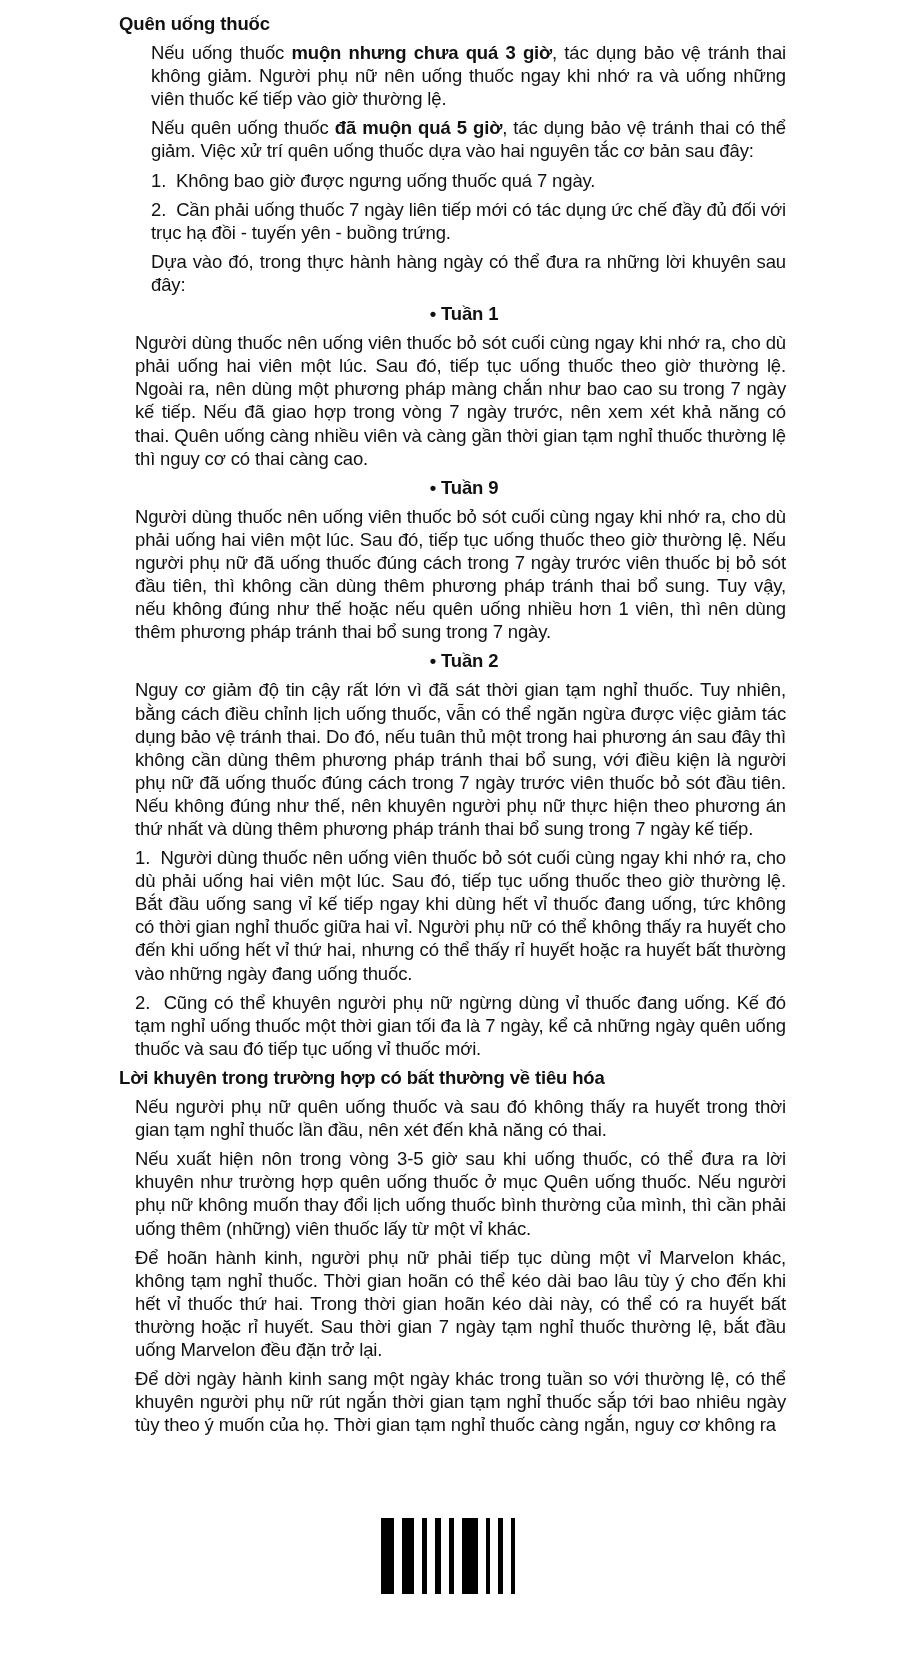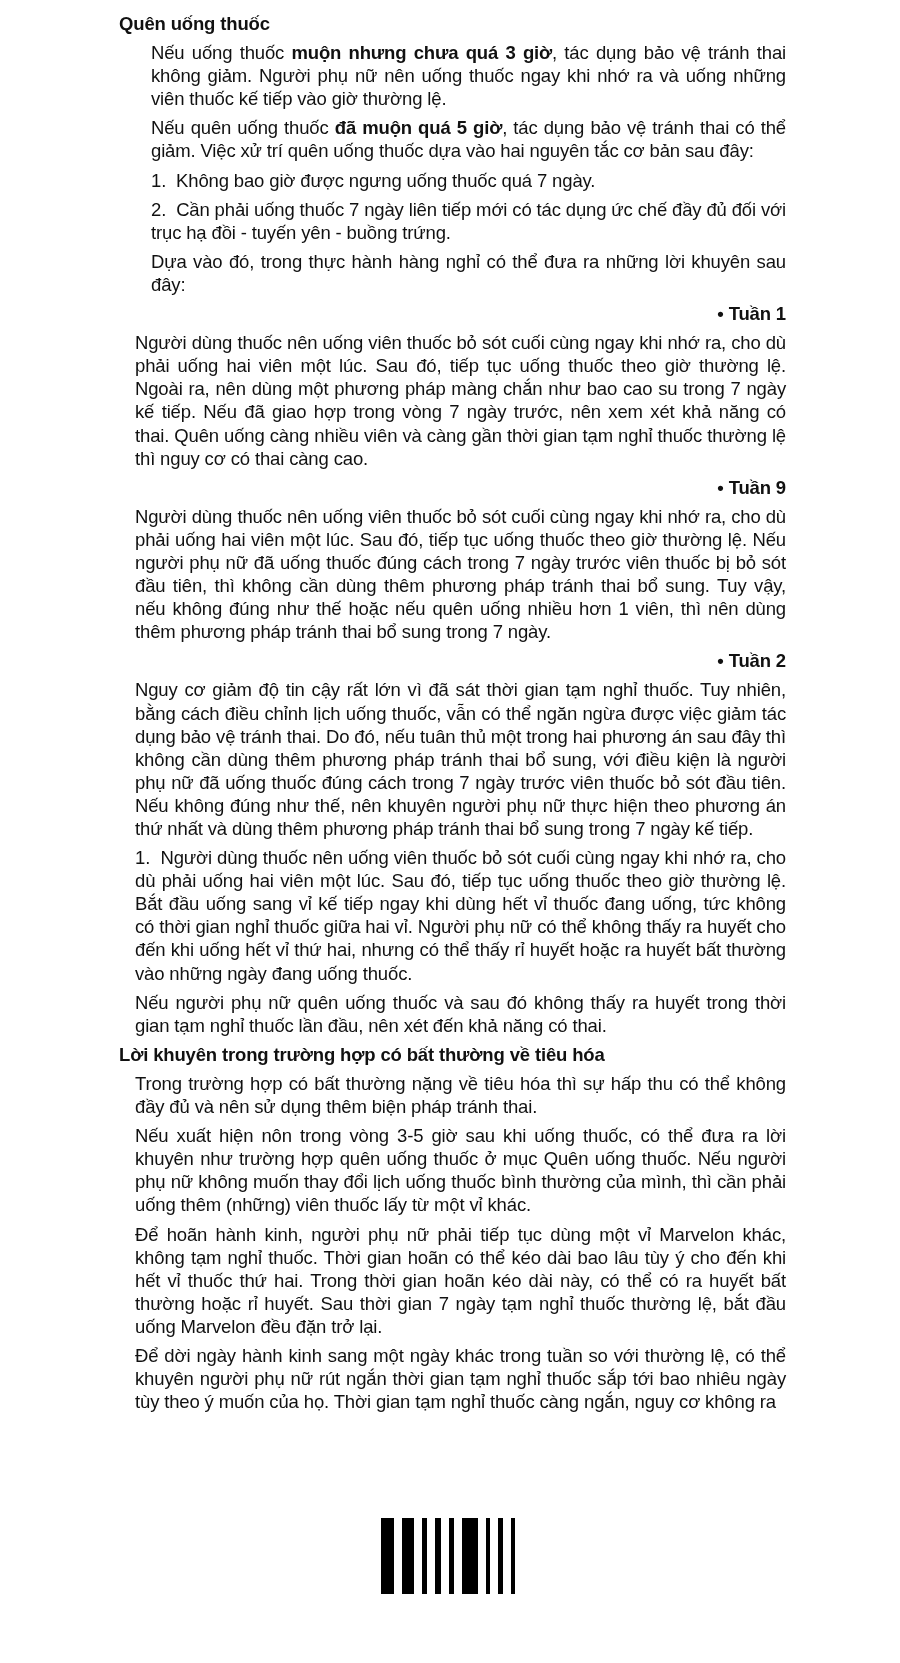--- a/index.html
+++ b/index.html
@@ -28,21 +28,21 @@
   .blk { margin: 6px; }
   .h {
     font-weight: bold;
     text-align: left;
   }
   .p-ind  { padding-left: 32px; }
   .p-week { padding-left: 16px; }
   .p-bullet {
     padding-left: 23px;
     font-weight: bold;
-    text-align: right;
+    text-align: center;
   }
   .p-bullet::before { content: "\2022\00a0"; }
   b { font-weight: bold; }
   .barcode {
     position: absolute;
     left: 381px;
     top: 1518px;
     height: 76px;
     display: flex;
     align-items: stretch;
@@ -55,31 +55,31 @@
 </style>
 </head>
 <body style="color: rgb(17, 17, 17); background: rgb(255, 255, 255);">
 
 <div class="doc">
     <div class="blk h">Quên uống thuốc</div>
     <div class="blk p-ind">Nếu uống thuốc <b>muộn nhưng chưa quá 3 giờ</b>, tác dụng bảo vệ tránh thai không giảm. Người phụ nữ nên uống thuốc ngay khi nhớ ra và uống những viên thuốc kế tiếp vào giờ thường lệ.</div>
     <div class="blk p-ind">Nếu quên uống thuốc <b>đã muộn quá 5 giờ</b>, tác dụng bảo vệ tránh thai có thể giảm. Việc xử trí quên uống thuốc dựa vào hai nguyên tắc cơ bản sau đây:</div>
     <div class="blk p-ind">1.&nbsp; Không bao giờ được ngưng uống thuốc quá 7 ngày.</div>
     <div class="blk p-ind">2.&nbsp; Cần phải uống thuốc 7 ngày liên tiếp mới có tác dụng ức chế đầy đủ đối với trục hạ đồi - tuyến yên - buồng trứng.</div>
-    <div class="blk p-ind">Dựa vào đó, trong thực hành hàng nghỉ có thể đưa ra những lời khuyên sau đây:</div>
+    <div class="blk p-ind">Dựa vào đó, trong thực hành hàng ngày có thể đưa ra những lời khuyên sau đây:</div>
     <div class="blk p-bullet">Tuần 1</div>
     <div class="blk p-week">Người dùng thuốc nên uống viên thuốc bỏ sót cuối cùng ngay khi nhớ ra, cho dù phải uống hai viên một lúc. Sau đó, tiếp tục uống thuốc theo giờ thường lệ. Ngoài ra, nên dùng một phương pháp màng chắn như bao cao su trong 7 ngày kế tiếp. Nếu đã giao hợp trong vòng 7 ngày trước, nên xem xét khả năng có thai. Quên uống càng nhiều viên và càng gần thời gian tạm nghỉ thuốc thường lệ thì nguy cơ có thai càng cao.</div>
     <div class="blk p-bullet">Tuần 9</div>
     <div class="blk p-week">Người dùng thuốc nên uống viên thuốc bỏ sót cuối cùng ngay khi nhớ ra, cho dù phải uống hai viên một lúc. Sau đó, tiếp tục uống thuốc theo giờ thường lệ. Nếu người phụ nữ đã uống thuốc đúng cách trong 7 ngày trước viên thuốc bị bỏ sót đầu tiên, thì không cần dùng thêm phương pháp tránh thai bổ sung. Tuy vậy, nếu không đúng như thế hoặc nếu quên uống nhiều hơn 1 viên, thì nên dùng thêm phương pháp tránh thai bổ sung trong 7 ngày.</div>
     <div class="blk p-bullet">Tuần 2</div>
     <div class="blk p-week">Nguy cơ giảm độ tin cậy rất lớn vì đã sát thời gian tạm nghỉ thuốc. Tuy nhiên, bằng cách điều chỉnh lịch uống thuốc, vẫn có thể ngăn ngừa được việc giảm tác dụng bảo vệ tránh thai. Do đó, nếu tuân thủ một trong hai phương án sau đây thì không cần dùng thêm phương pháp tránh thai bổ sung, với điều kiện là người phụ nữ đã uống thuốc đúng cách trong 7 ngày trước viên thuốc bỏ sót đầu tiên. Nếu không đúng như thế, nên khuyên người phụ nữ thực hiện theo phương án thứ nhất và dùng thêm phương pháp tránh thai bổ sung trong 7 ngày kế tiếp.</div>
     <div class="blk p-week">1.&nbsp; Người dùng thuốc nên uống viên thuốc bỏ sót cuối cùng ngay khi nhớ ra, cho dù phải uống hai viên một lúc. Sau đó, tiếp tục uống thuốc theo giờ thường lệ. Bắt đầu uống sang vỉ kế tiếp ngay khi dùng hết vỉ thuốc đang uống, tức không có thời gian nghỉ thuốc giữa hai vỉ. Người phụ nữ có thể không thấy ra huyết cho đến khi uống hết vỉ thứ hai, nhưng có thể thấy rỉ huyết hoặc ra huyết bất thường vào những ngày đang uống thuốc.</div>
+    <div class="blk p-week">2.&nbsp; Cũng có thể khuyên người phụ nữ ngừng dùng vỉ thuốc đang uống. Kế đó tạm nghỉ uống thuốc một thời gian tối đa là 7 ngày, kể cả những ngày quên uống thuốc và sau đó tiếp tục uống vỉ thuốc mới.</div>
+    <div class="blk h">Lời khuyên trong trường hợp có bất thường về tiêu hóa</div>
     <div class="blk p-week">Nếu người phụ nữ quên uống thuốc và sau đó không thấy ra huyết trong thời gian tạm nghỉ thuốc lần đầu, nên xét đến khả năng có thai.</div>
-    <div class="blk h">Lời khuyên trong trường hợp có bất thường về tiêu hóa</div>
-    <div class="blk p-week">Trong trường hợp có bất thường nặng về tiêu hóa thì sự hấp thu có thể không đầy đủ và nên sử dụng thêm biện pháp tránh thai.</div>
     <div class="blk p-week">Nếu xuất hiện nôn trong vòng 3-5 giờ sau khi uống thuốc, có thể đưa ra lời khuyên như trường hợp quên uống thuốc ở mục Quên uống thuốc. Nếu người phụ nữ không muốn thay đổi lịch uống thuốc bình thường của mình, thì cần phải uống thêm (những) viên thuốc lấy từ một vỉ khác.</div>
     <div class="blk p-week">Để hoãn hành kinh, người phụ nữ phải tiếp tục dùng một vỉ Marvelon khác, không tạm nghỉ thuốc. Thời gian hoãn có thể kéo dài bao lâu tùy ý cho đến khi hết vỉ thuốc thứ hai. Trong thời gian hoãn kéo dài này, có thể có ra huyết bất thường hoặc rỉ huyết. Sau thời gian 7 ngày tạm nghỉ thuốc thường lệ, bắt đầu uống Marvelon đều đặn trở lại.</div>
     <div class="blk p-week">Để dời ngày hành kinh sang một ngày khác trong tuần so với thường lệ, có thể khuyên người phụ nữ rút ngắn thời gian tạm nghỉ thuốc sắp tới bao nhiêu ngày tùy theo ý muốn của họ. Thời gian tạm nghỉ thuốc càng ngắn, nguy cơ không ra</div>
   </div>
 
 <div class="barcode" style="gap: 8px; height: 76px;">
     <div class="bar" style="width: 13px; background: rgb(0, 0, 0);"></div>
     <div class="bar" style="width: 12px; background: rgb(0, 0, 0);"></div>
     <div class="bar" style="width: 5px; background: rgb(0, 0, 0);"></div>
     <div class="bar" style="width: 6px; background: rgb(0, 0, 0);"></div>

